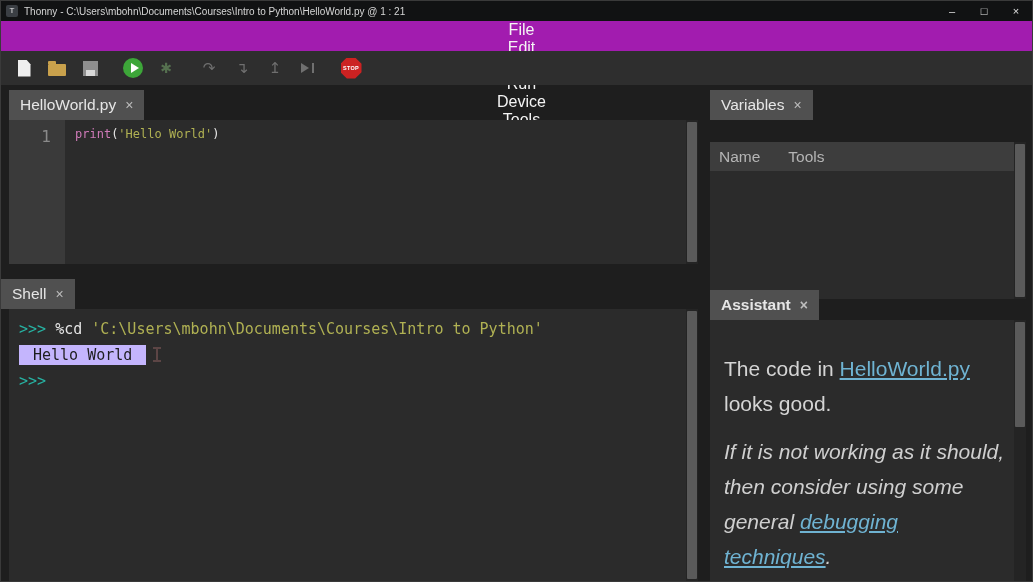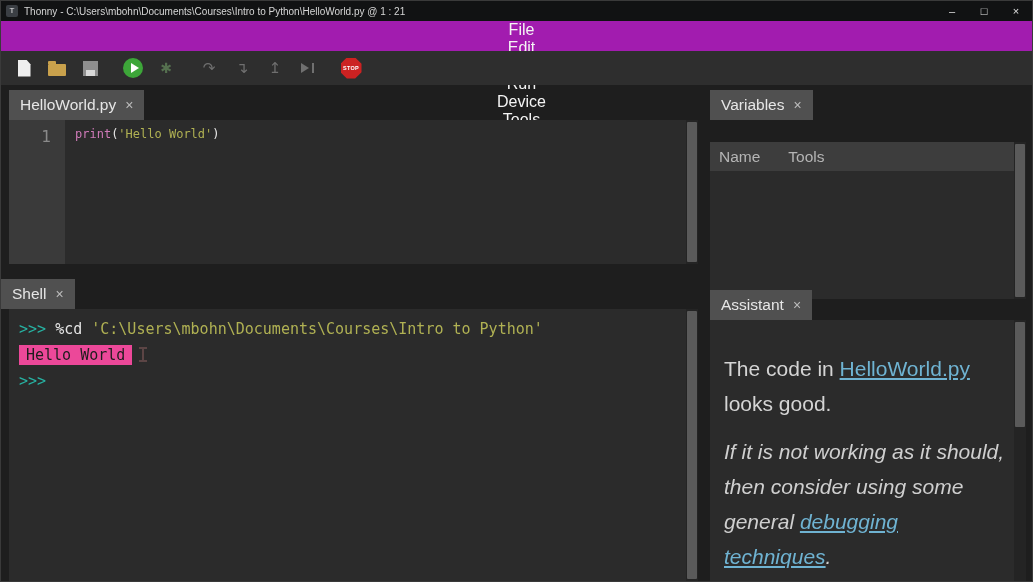--- a/index.html
+++ b/index.html
@@ -83,21 +83,21 @@
   .shell-panel { left:8px; top:308px; width:689px; height:272px; }
   .shell-body {
     position:absolute; left:0; top:0; right:12px; bottom:0; padding:7px 0 0 10px;
     font-family:"DejaVu Sans Mono",monospace; font-size:15px; line-height:26px;
     color:#e8e8e8;
   }
   .sh-banner { color:#4fae4f; }
   .sh-prompt { color:#27b2a2; }
   .sh-magic { color:#e5e5e5; }
   .sh-str { color:#b0b153; }
-  .sh-sel { background:#ec4899; color:#1d1d1d; padding:1px 7px; }
+  .sh-sel { background:#c4b5fd; color:#1d1d1d; padding:1px 14px; }
   .ibeam { position:relative; display:inline-block; width:8px; height:15px; margin-left:7px; vertical-align:-2px; }
   .ibeam::before { content:""; position:absolute; left:3px; top:1px; bottom:1px; width:2px; background:#5c4545; }
   .ibeam::after { content:""; position:absolute; left:0; right:0; top:0; height:2px; background:#5c4545; box-shadow:0 13px 0 #5c4545; }
   
   .variables-panel { left:709px; top:117px; width:316px; height:157px;margin-top:24px; }
   .var-header {
     position:absolute; left:0; top:0; right:12px; height:29px; background:#3d3d3d;
     display:flex; align-items:center; padding-left:9px; gap:28px;
     color:#b5b5b5; font-size:15.5px;
   }
@@ -206,21 +206,21 @@
   <div class="panel variables-panel">
     <div class="var-header">
       <span>Name</span>
       <span>Tools</span>
     </div>
     <div class="vscroll">
       <div class="vthumb" style="top:2px; bottom:2px;"></div>
     </div>
   </div>
 
-  <div class="tab" style="left:709px; top:289px;">
+  <div class="tab" style="left:709px; top:289px;font-weight:bold;">
     <span>Assistant</span>
     <span class="tab-close">×</span>
   </div>
 
   <div class="panel assistant-panel">
     <div class="assist-body">
       <div class="assist-p"><span>The code in </span><span class="a-link">HelloWorld.py</span><span> looks good.</span></div>
       <div class="assist-p assist-italic"><span>If it is not working as it should, then consider using some general </span><span class="a-link">debugging techniques</span><span>.</span></div>
     </div>
     <div class="vscroll">

